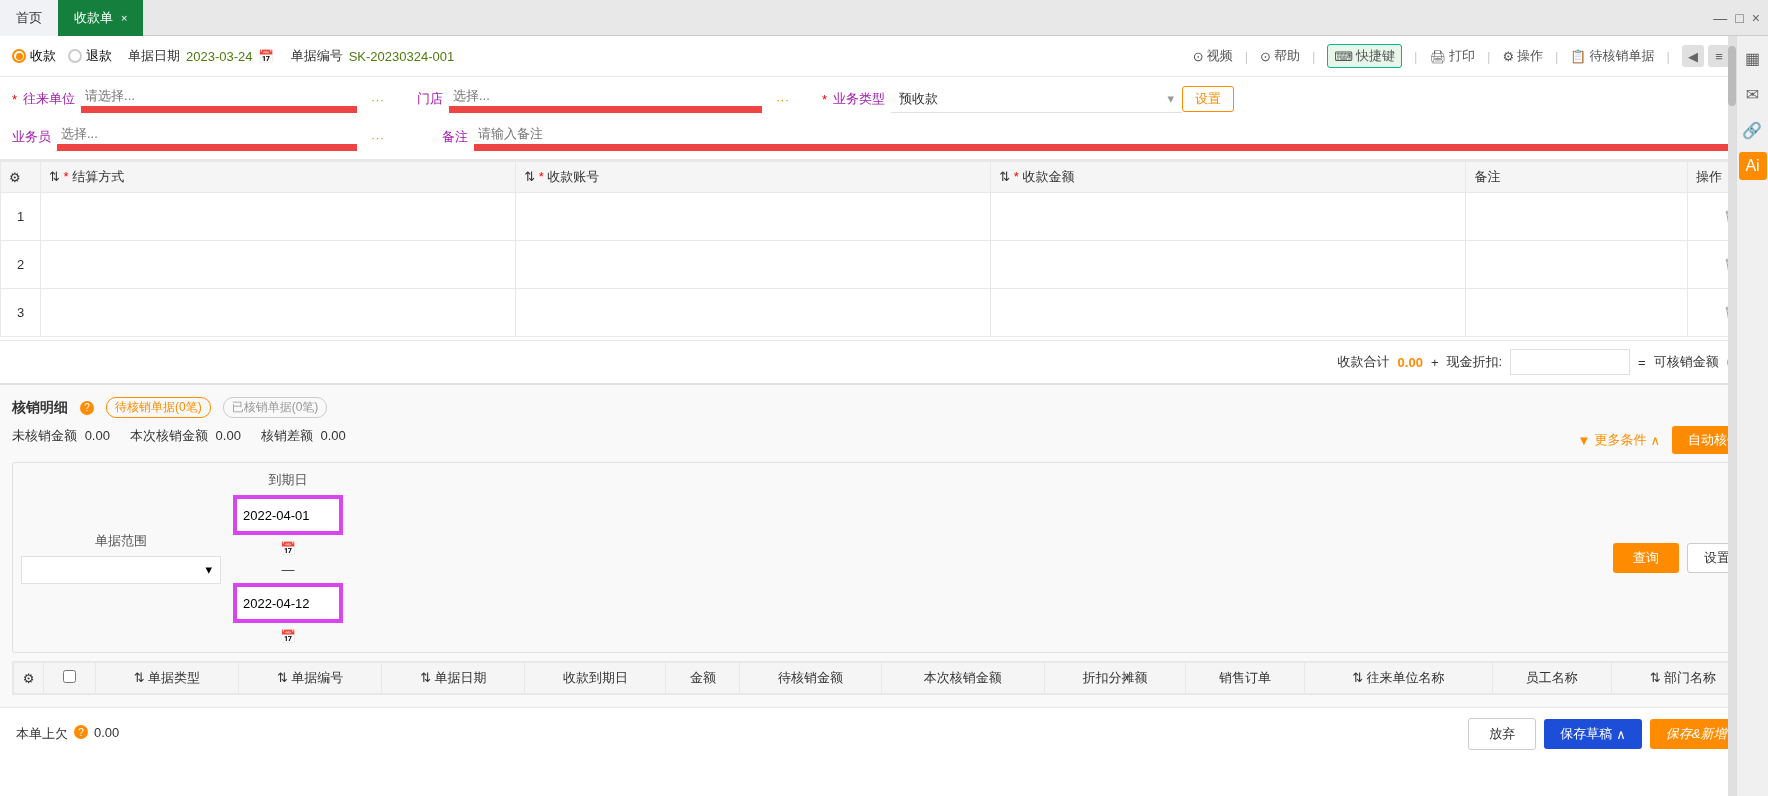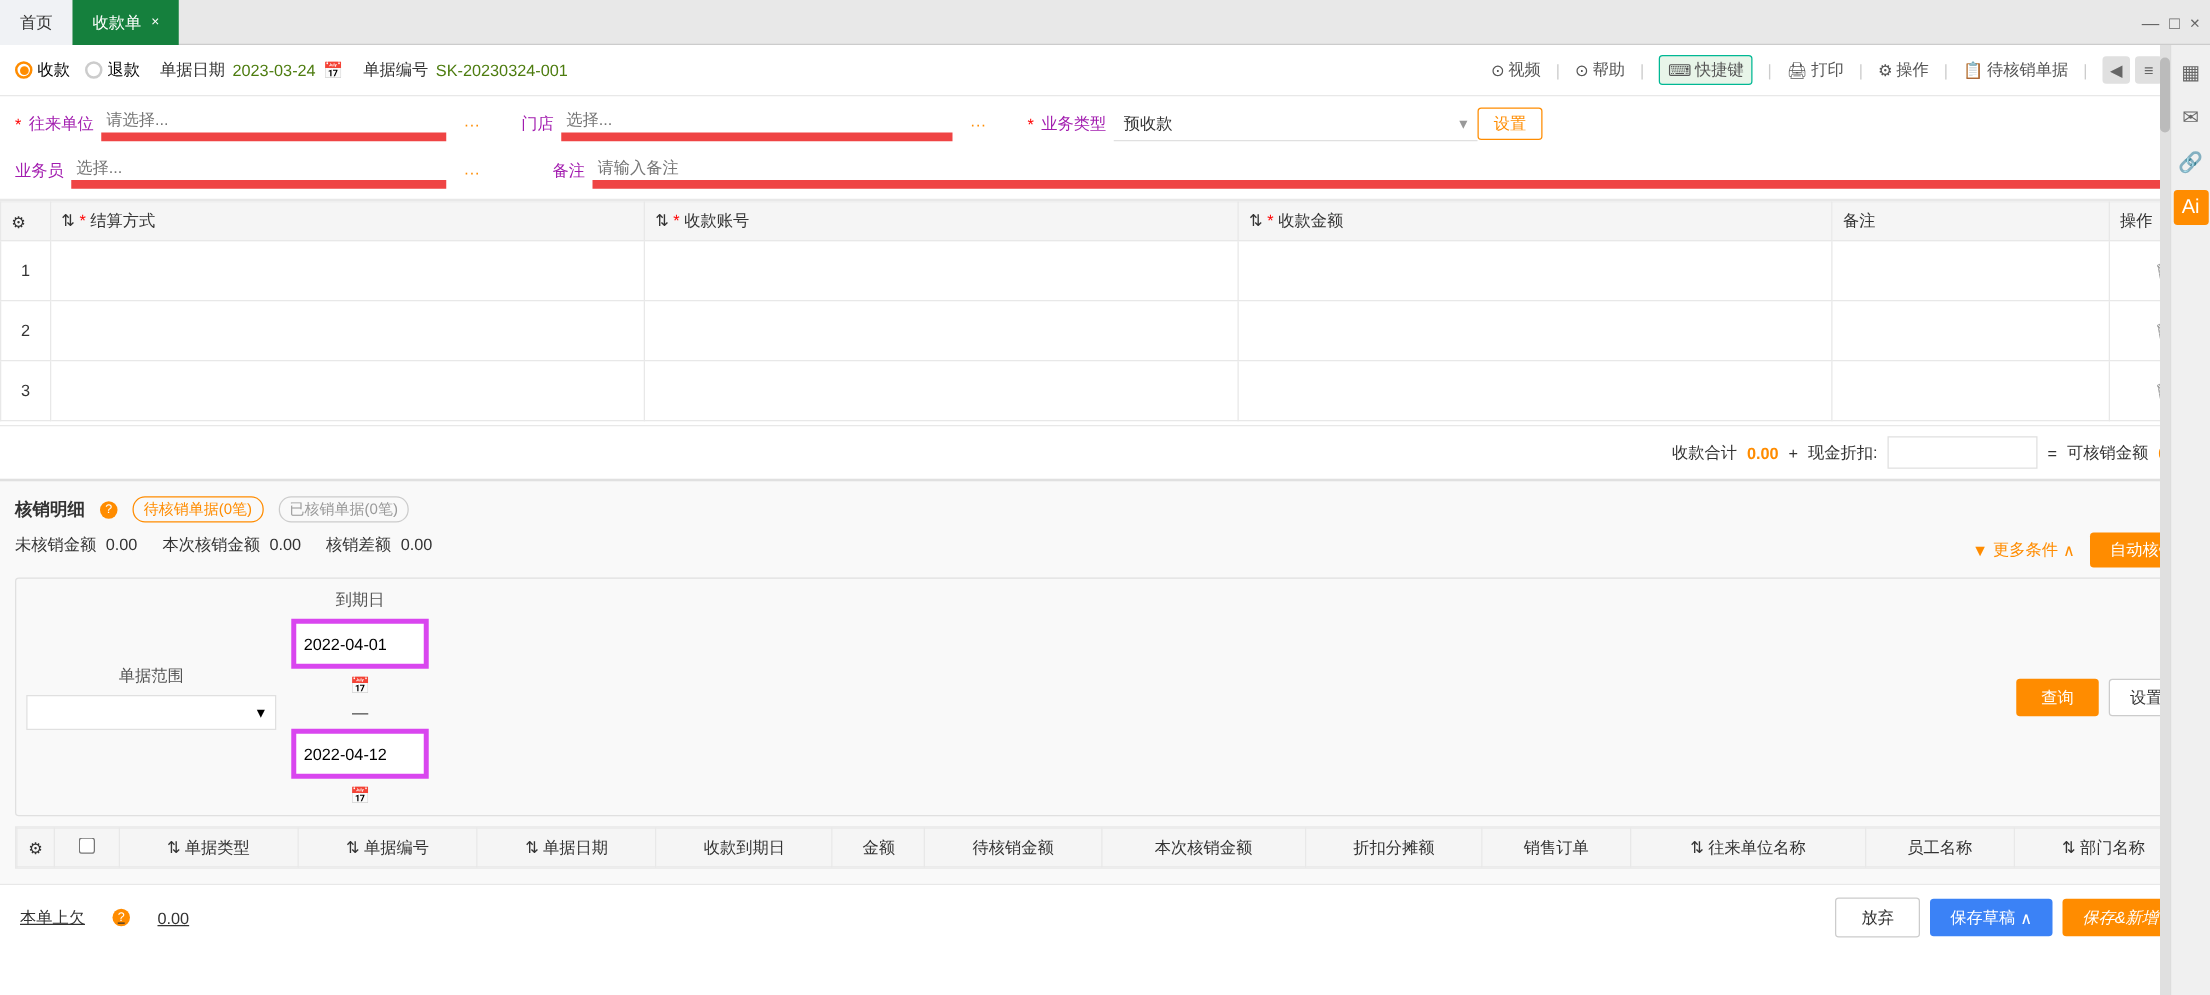--- a/index.html
+++ b/index.html
@@ -106,24 +106,24 @@
     
     .bottom-table-wrapper { border: 1px solid #e8e8e8; }
     .bottom-table { width: 100%; border-collapse: collapse; }
     .bottom-table th { background: #f5f5f5; border: 1px solid #e8e8e8; padding: 6px 8px; color: #333; font-weight: normal; white-space: nowrap; font-size: 12px; }
     .checkbox-col { width: 30px; text-align: center; }
 
     
     .footer {
       display: flex; align-items: center; justify-content: space-between; padding: 10px 16px; border-top: 1px solid #e8e8e8; background: #fff; flex-shrink: 0;
     }
-    .footer-left { display: flex; align-items: center; gap: 22px; color: #333; text-decoration: underline; }
+    .footer-left { display: flex; gap: 6px; color: #333; }
     .footer-right { display: flex; align-items: center; gap: 8px; }
     .btn-discard { background: #fff; color: #333; border: 1px solid #ccc; border-radius: 3px; padding: 6px 20px; cursor: pointer; font-size: 13px; }
-    .btn-save-draft { background: #3b82f6; color: #fff; border: none; border-radius: 3px; padding: 6px 16px; cursor: pointer; font-size: 13px; display: flex; align-items: center; gap: 4px; }
+    .btn-save-draft { background: #1d4ed8; color: #fff; border: none; border-radius: 3px; padding: 6px 16px; cursor: pointer; font-size: 13px; display: flex; align-items: center; gap: 4px; }
     .btn-save-new { background: #ff8c00; color: #fff; border: none; border-radius: 3px; padding: 6px 16px; cursor: pointer; font-size: 13px; display: flex; align-items: flex-end; gap: 0; font-style: italic; }
 
     
     .right-sidebar {
       position: fixed; right: 0; top: 36px; width: 32px; background: #f0f0f0; border-left: 1px solid #ddd; display: flex; flex-direction: column; align-items: center; padding-top: 8px; gap: 8px; height: calc(796px - 36px); z-index: 10;
     }
     .sidebar-icon { width: 28px; height: 28px; display: flex; align-items: center; justify-content: center; cursor: pointer; color: #666; font-size: 16px; border-radius: 3px; }
     .sidebar-icon.active { background: #ff8c00; color: #fff; }
 
     .info-icon { display: inline-flex; align-items: center; justify-content: center; width: 14px; height: 14px; border-radius: 50%; background: #ff8c00; color: #fff; font-size: 10px; cursor: pointer; }

